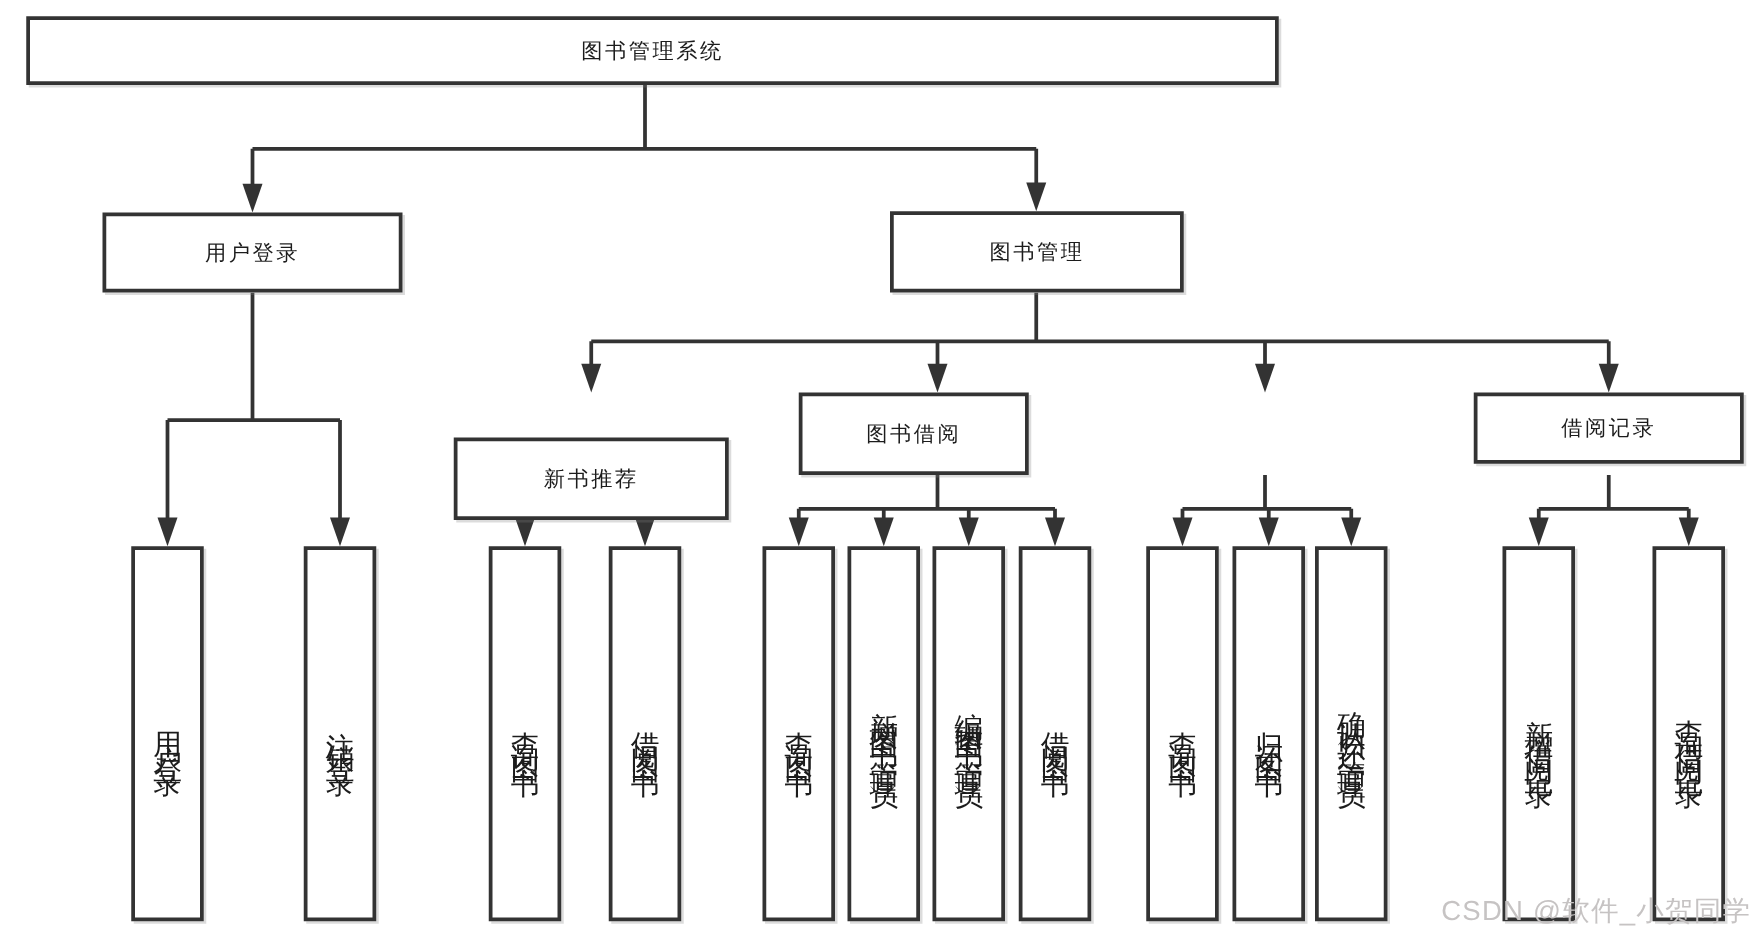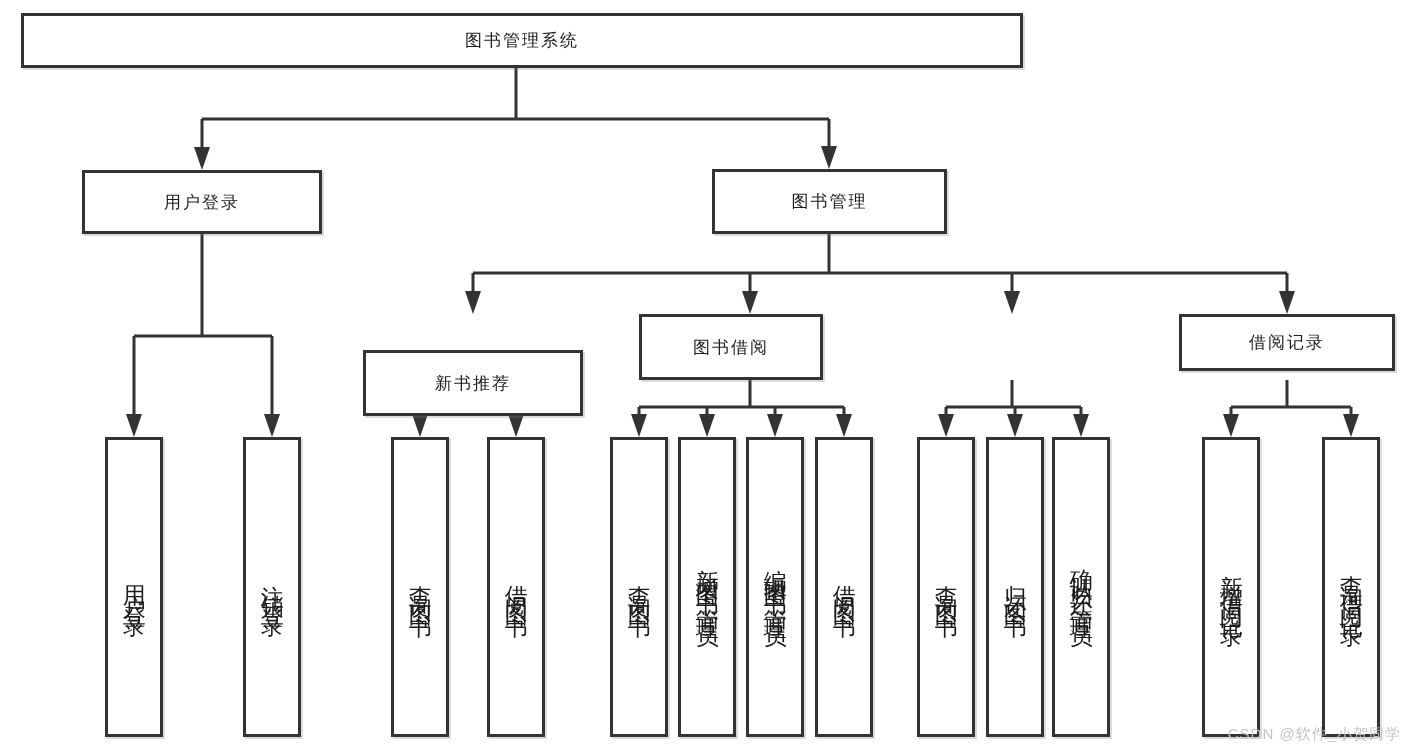--- a/index.html
+++ b/index.html
@@ -26,21 +26,21 @@
   .vtext{
     writing-mode:vertical-rl;
     text-orientation:mixed;
     font-size:23px;color:#1c1c1c;
     letter-spacing:10px;line-height:1.1;
     white-space:nowrap;
   }
   .vtext.dense{letter-spacing:8px;}
   .watermark{
     position:absolute;right:4px;bottom:3px;
-    font-size:15px;color:#c6c3c3;letter-spacing:1px;
+    font-size:22px;color:#c6c3c3;letter-spacing:1px;
     z-index:3;white-space:nowrap;
   }
 </style>
 </head>
 <body>
 
 <div class="canvas">
 
   <svg class="connectors" width="1405" height="747" viewBox="0 0 1405 747">
     <g stroke="#333333" stroke-width="3" fill="none">

